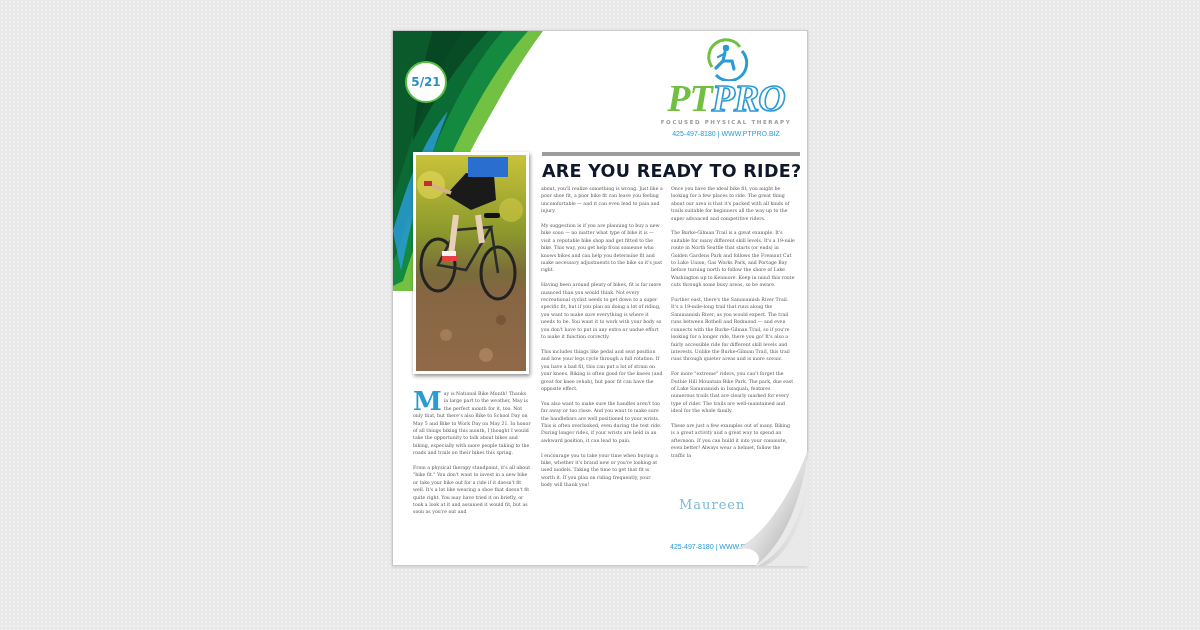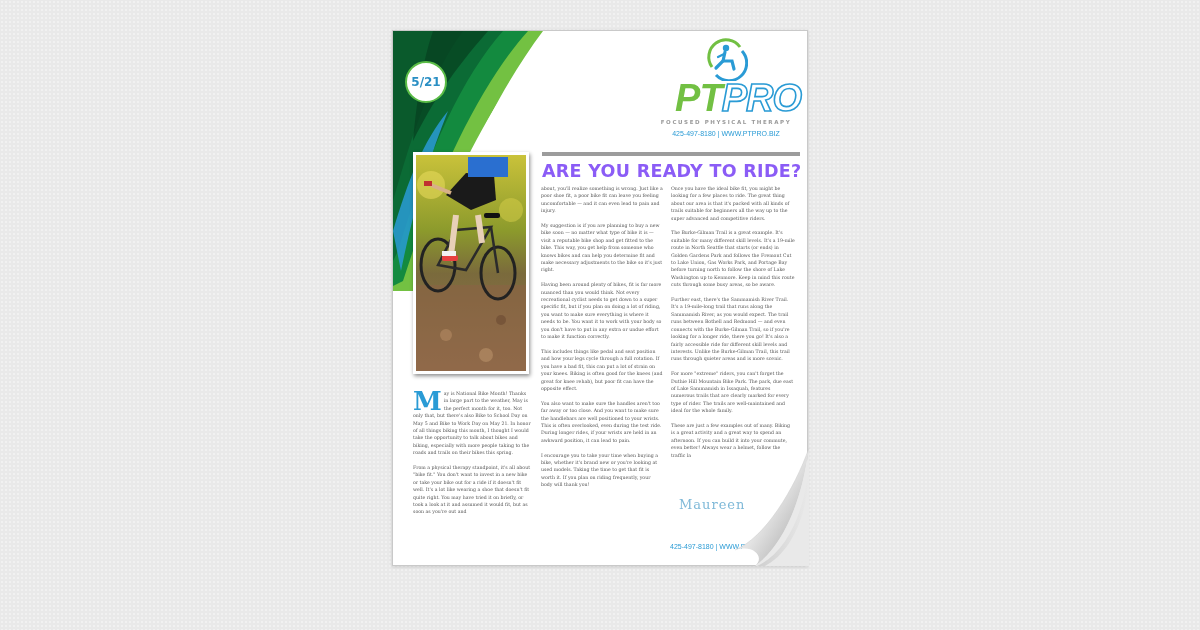--- a/index.html
+++ b/index.html
@@ -26,22 +26,22 @@
       position: absolute; left: 12px; top: 30px;
       width: 42px; height: 42px; border-radius: 50%;
       background: #fff; border: 2px solid #5bbd47;
       display: flex; align-items: center; justify-content: center;
       font-family: "DejaVu Sans", sans-serif; font-weight: bold;
       font-size: 12px; color: #2a8fc4;
     }
     .logo { position: absolute; left: 258px; top: 6px; width: 150px; height: 110px; text-align: center; }
     .logo-mark { display: block; margin: 0 auto; }
     .logo-word {
-      font-family: Liberation Sans, sans-serif; font-style: italic; font-weight: bold;
-      font-size: 38px; line-height: 38px; letter-spacing: -1px; margin-top: -2px; text-align: right;
+      font-family: Liberation Serif, serif; font-style: italic; font-weight: bold;
+      font-size: 38px; line-height: 38px; letter-spacing: -1px; margin-top: -2px;
     }
     .logo-word .pt { color: #72c043; }
     .logo-word .pro { color: #fff; -webkit-text-stroke: 1.6px #2a9bd5; }
     .logo-tag {
       font-family: "DejaVu Sans", sans-serif; font-size: 5.5px; letter-spacing: 1.6px;
       color: #9a9a9a; font-weight: bold; margin-top: 2px;
     }
     .logo-contact {
       font-family: "Liberation Sans", sans-serif; font-size: 7px; color: #2a9bd5; margin-top: 5px;
     }
@@ -50,21 +50,21 @@
       background: #fff; padding: 3px;
       box-shadow: 1px 2px 4px rgba(0,0,0,0.45);
     }
     .photo { width: 100%; height: 100%; overflow: hidden; }
     .heading-rule {
       position: absolute; left: 149px; top: 121px; width: 258px; height: 4px; background: #9c9c9c;
     }
     .headline {
       position: absolute; left: 149px; top: 130px; width: 262px;
       font-family: "DejaVu Sans", sans-serif; font-weight: bold;
-      font-size: 17.5px; color: #8b5cf6; letter-spacing: 0.3px; white-space: nowrap;
+      font-size: 17.5px; color: #0f172a; letter-spacing: 0.3px; white-space: nowrap;
     }
     .col {
       position: absolute; font-size: 4.7px; line-height: 7.4px; color: #555;
       text-align: left;
     }
     .col p { margin-bottom: 7.4px; }
     .col1 { left: 20px; top: 359px; width: 119px; }
     .col2 { left: 148px; top: 154px; width: 122px; }
     .col3 { left: 278px; top: 154px; width: 124px; }
     .dropcap {

